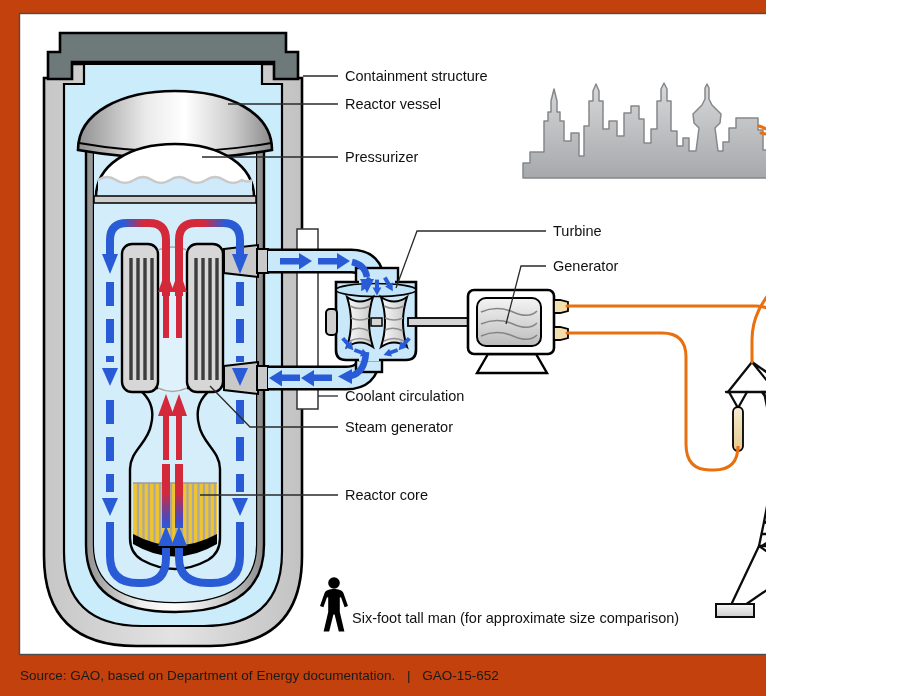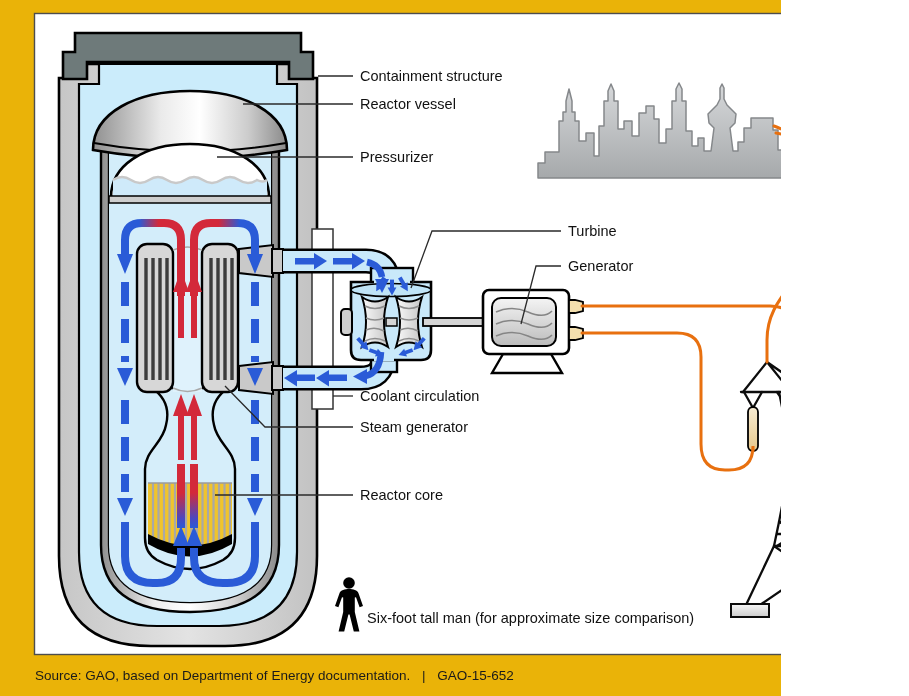--- a/index.html
+++ b/index.html
@@ -1,17 +1,17 @@
 <!DOCTYPE html>
 <html><head>
 <meta charset="utf-8">
 <style>
   html,body{margin:0;padding:0;background:#fff;}
-  #stage{position:relative;width:766px;height:696px;background:#eab308;overflow:hidden;
-         font-family:"Liberation Sans", sans-serif;padding-left:15px;}
+  #stage{position:relative;width:766px;height:696px;background:#c2410c;overflow:hidden;
+         font-family:"Liberation Sans", sans-serif;}
   svg text{font-family:"Liberation Sans", sans-serif;fill:#111;}
   .lbl{font-size:14.5px;}
   .src{font-size:13.5px;fill:#1a1a1a;}
 </style>
 </head>
 <body>
 
 <div id="stage">
 <svg width="909" height="696" viewBox="0 0 909 696">
   <defs>

